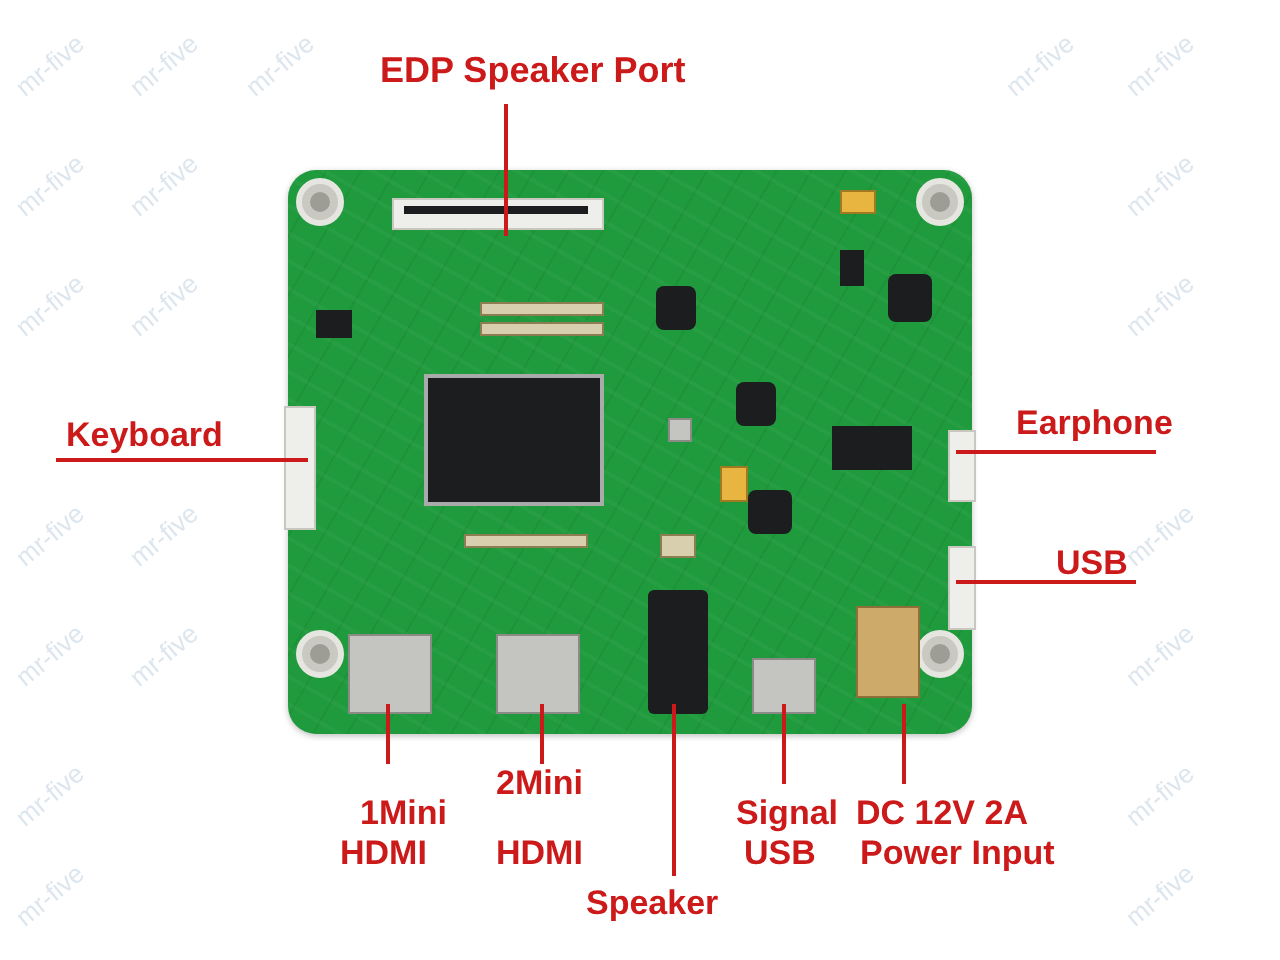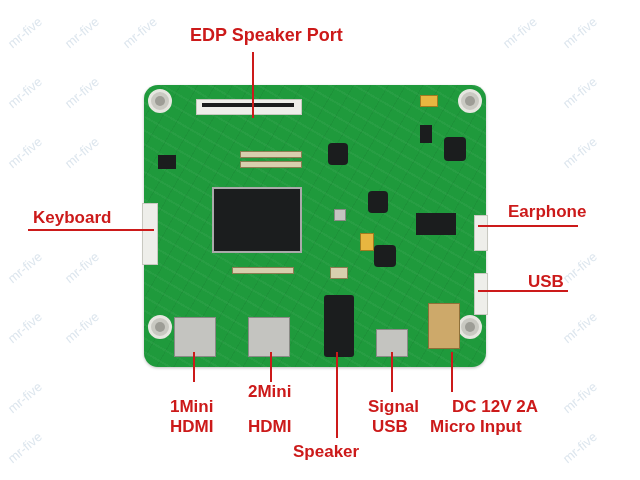--- a/index.html
+++ b/index.html
@@ -118,29 +118,29 @@
 <div class="label" style="left:33px;top:208px">Keyboard</div>
 <div class="hline" style="left:28px;top:229px;width:126px"></div>
 
 <div class="label" style="left:508px;top:202px">Earphone</div>
 <div class="hline" style="left:478px;top:225px;width:100px"></div>
 
 <div class="label" style="left:528px;top:272px">USB</div>
 <div class="hline" style="left:478px;top:290px;width:90px"></div>
 
 <div class="vline" style="left:193px;top:352px;height:30px"></div>
-<div class="label" style="left:170px;top:397px">1Mini</div>
+<div class="label" style="left:180px;top:397px">1Mini</div>
 <div class="label" style="left:170px;top:417px">HDMI</div>
 
 <div class="vline" style="left:270px;top:352px;height:30px"></div>
 <div class="label" style="left:248px;top:382px">2Mini</div>
 <div class="label" style="left:248px;top:417px">HDMI</div>
 
 <div class="vline" style="left:336px;top:352px;height:86px"></div>
 <div class="label" style="left:293px;top:442px">Speaker</div>
 
 <div class="vline" style="left:391px;top:352px;height:40px"></div>
 <div class="label" style="left:368px;top:397px">Signal</div>
 <div class="label" style="left:372px;top:417px">USB</div>
 
 <div class="vline" style="left:451px;top:352px;height:40px"></div>
-<div class="label" style="left:452px;top:397px">DC 12V 2A</div>
-<div class="label" style="left:430px;top:417px">Micro Input</div>
+<div class="label" style="left:428px;top:397px">DC 12V 2A</div>
+<div class="label" style="left:430px;top:417px">Power Input</div>
 
 </body></html>

